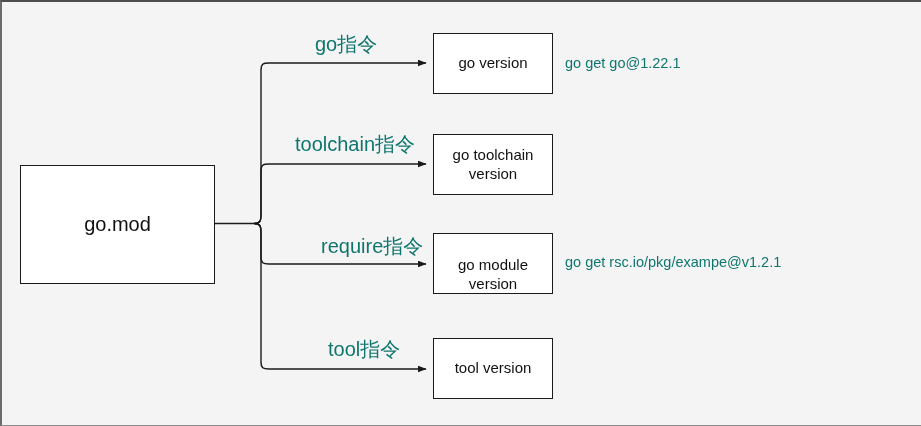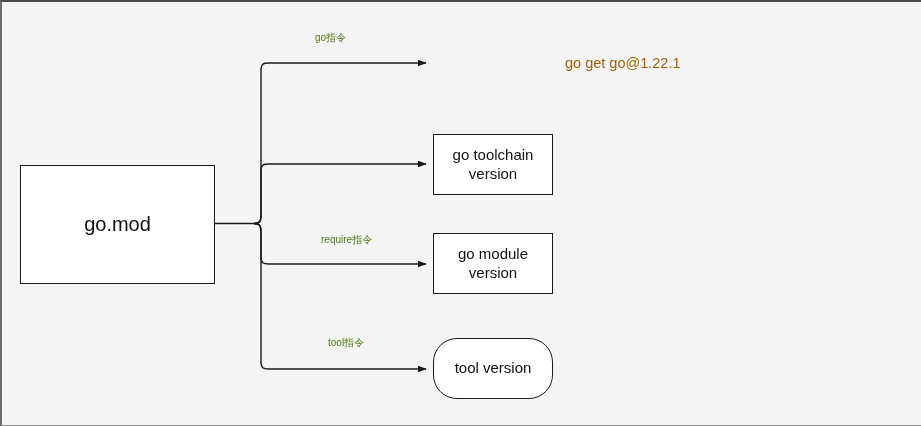--- a/index.html
+++ b/index.html
@@ -50,41 +50,41 @@
   }
   .node-leaf {
     left: 431px;
     width: 120px;
     height: 61px;
     font-size: 15px;
     padding: 0 4px;
   }
   #node-go-version      { top: 31px; }
   #node-go-toolchain    { top: 132px; }
-  #node-go-module       { top: 231px; }
-  #node-tool-version    { top: 336px; border-radius: 24px; }
+  #node-go-module       { top: 231px; align-items: flex-end; }
+  #node-tool-version    { top: 336px; }
 
   
   .edge-label {
     position: absolute;
-    font-size: 10px;
-    color: #4d7c0f;
+    font-size: 20px;
+    color: #0f766e;
     white-space: nowrap;
   }
   #label-go         { left: 313px; top: 29px; }
   #label-toolchain  { left: 293px; top: 129px; }
   #label-require    { left: 303px; top: 231px; margin-left: 16px; }
   #label-tool       { left: 326px; top: 334px; }
 
   
   .annotation {
     position: absolute;
     left: 563px;
     font-size: 14.5px;
-    color: #a16207;
+    color: #0f766e;
     white-space: nowrap;
   }
   #ann-go-version     { top: 53px; }
   #ann-go-toolchain   { top: 152px; }
   #ann-go-module      { top: 252px; }
   #ann-tool-version   { top: 358px; }
 
   
   #watermark {
     position: absolute;
@@ -117,39 +117,44 @@
 
     <path d="M252,221.5 C258,221.5 259,224 259,230 L259,255 C259,261 261,262 267,262 L424,262" fill="none" stroke="#1a1a1a" stroke-width="1.4" marker-end="url(#arrowhead)"></path>
 
     <path d="M252,221.5 C258,221.5 259,224 259,230 L259,360 C259,366 261,367 267,367 L424,367" fill="none" stroke="#1a1a1a" stroke-width="1.4" marker-end="url(#arrowhead)"></path>
   </svg>
 
   <div class="node node-root" id="node-gomod">
     <span>go.mod</span>
   </div>
 
+  <div class="node node-leaf" id="node-go-version">
+    <span>go version</span>
+  </div>
 
   <div class="node node-leaf" id="node-go-toolchain">
     <span>
       <span>go toolchain</span><br>
       <span>version</span>
     </span>
   </div>
 
   <div class="node node-leaf" id="node-go-module">
     <span>
       <span>go module</span><br>
       <span>version</span>
     </span>
   </div>
 
   <div class="node node-leaf" id="node-tool-version">
     <span>tool version</span>
   </div>
 
   <div class="edge-label" id="label-go">go指令</div>
+  <div class="edge-label" id="label-toolchain">toolchain指令</div>
   <div class="edge-label" id="label-require">require指令</div>
   <div class="edge-label" id="label-tool">tool指令</div>
 
   <div class="annotation" id="ann-go-version">go get go@1.22.1</div>
+  <div class="annotation" id="ann-go-module">go get rsc.io/pkg/exampe@v1.2.1</div>
 
 
 </div>
 
 </body></html>

